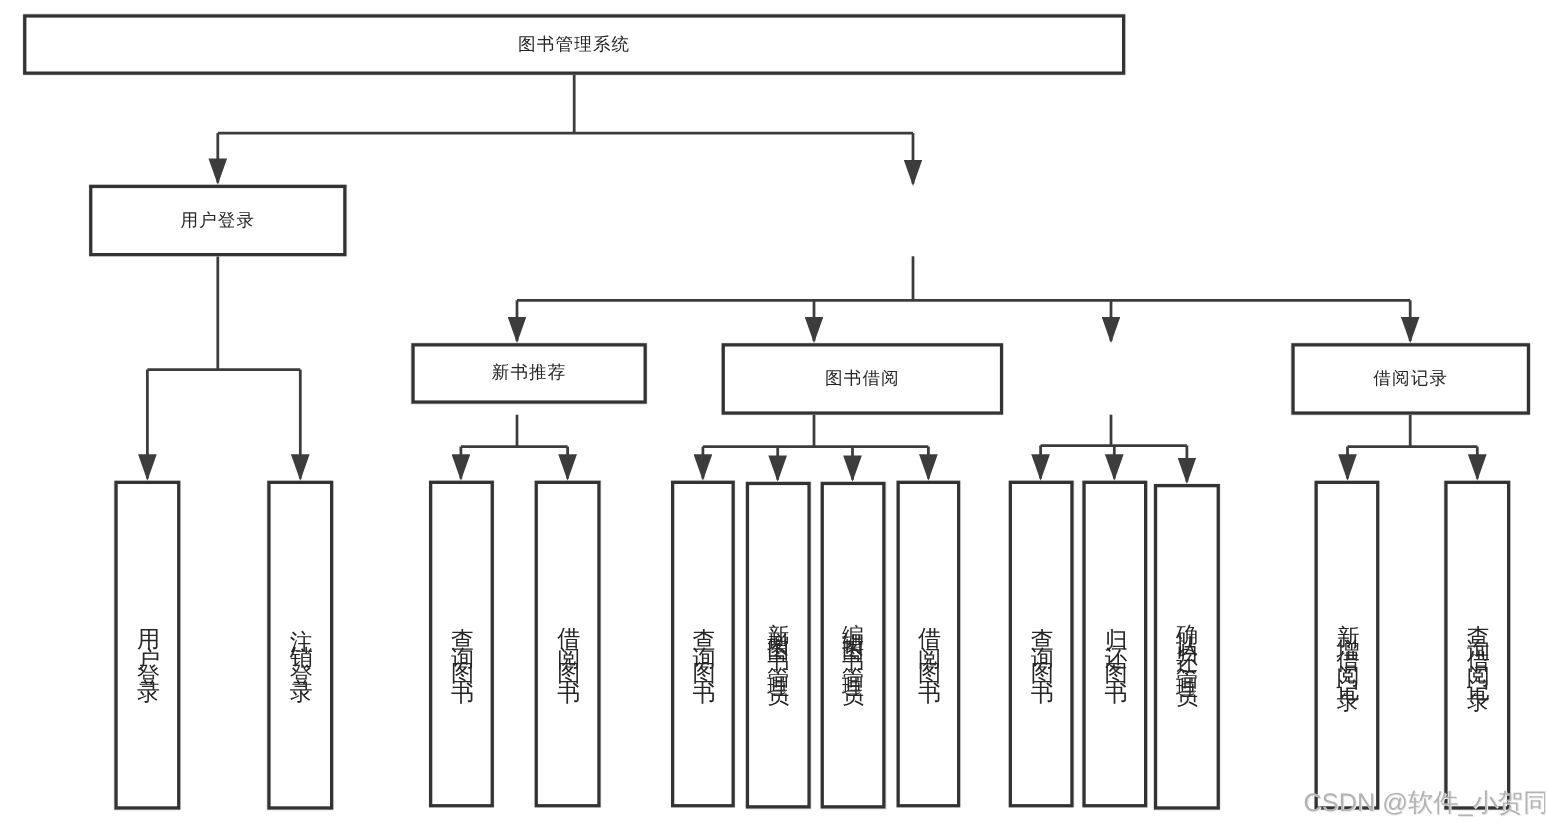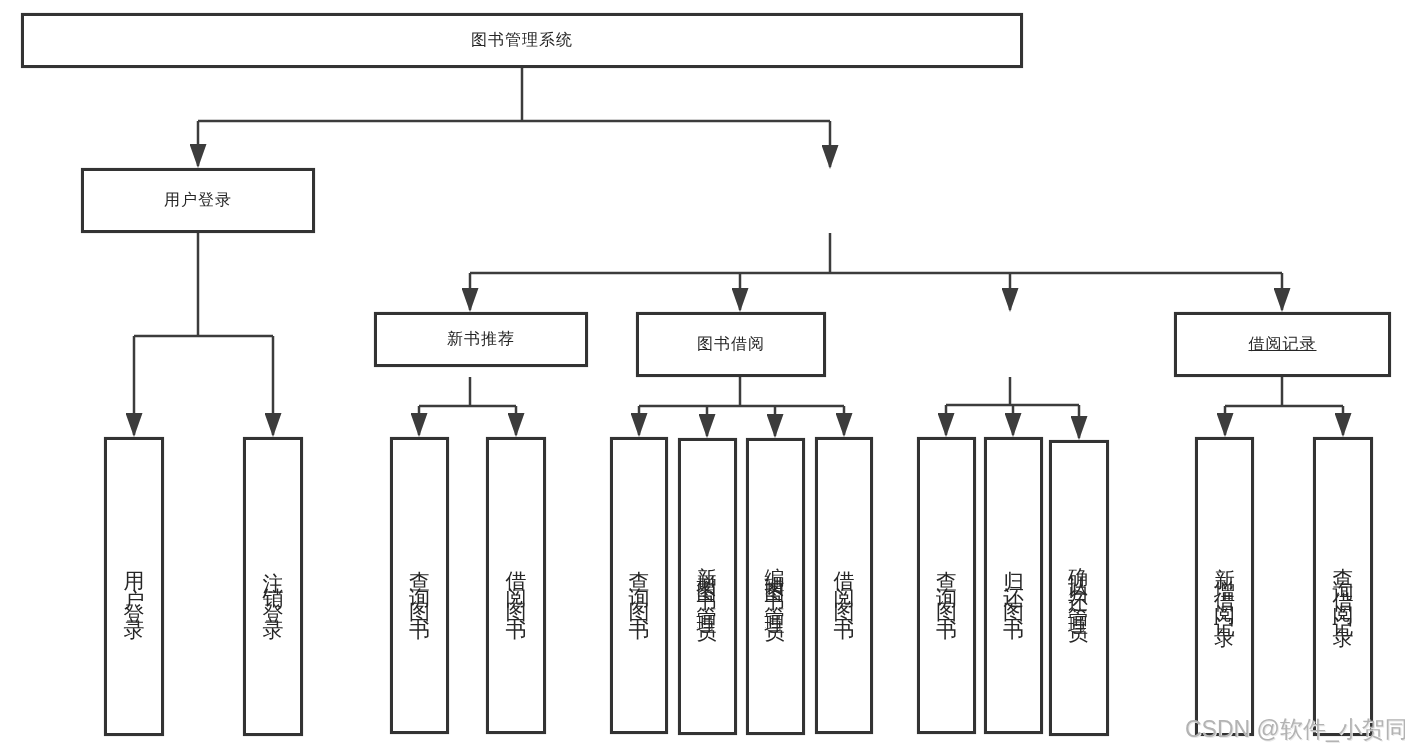--- a/index.html
+++ b/index.html
@@ -37,23 +37,23 @@
     white-space:nowrap;
   }
   .s4{letter-spacing:16px;}
   .s6{letter-spacing:12px;}
   .s9{letter-spacing:8px;font-size:20px;}
   
   #root-box   {left:21px;  top:13px;  width:1002px; height:55px;}
   #n-user     {left:81px;  top:168px; width:234px;  height:65px;}
   #n-mgmt     {left:712px; top:169px; width:233px;  height:64px;}
   #g-newbook  {left:363px; top:312px; width:214px;  height:55px;margin-left:11px;}
-  #g-borrow   {left:636px; top:312px; width:190px;  height:65px;text-align:right;}
+  #g-borrow   {left:656px; top:312px; width:256px;  height:65px;text-align:right;}
   #g-current  {left:901px; top:312px; width:217px;  height:65px;}
-  #g-records  {left:1174px;top:312px; width:217px;  height:65px;text-decoration:underline;}
+  #g-records  {left:1174px;top:312px; width:217px;  height:65px;}
   
   #l-user     {left:104px; top:437px; width:60px; height:299px;}
   #l-logout   {left:243px; top:437px; width:60px; height:299px;}
   #l-a1       {left:390px; top:437px; width:59px; height:297px;}
   #l-a2       {left:486px; top:437px; width:60px; height:297px;}
   #l-b1       {left:610px; top:437px; width:58px; height:297px;}
   #l-b2       {left:678px; top:438px; width:59px; height:297px;}
   #l-b3       {left:746px; top:438px; width:59px; height:297px;}
   #l-b4       {left:815px; top:437px; width:58px; height:297px;}
   #l-c1       {left:917px; top:437px; width:59px; height:297px;}

